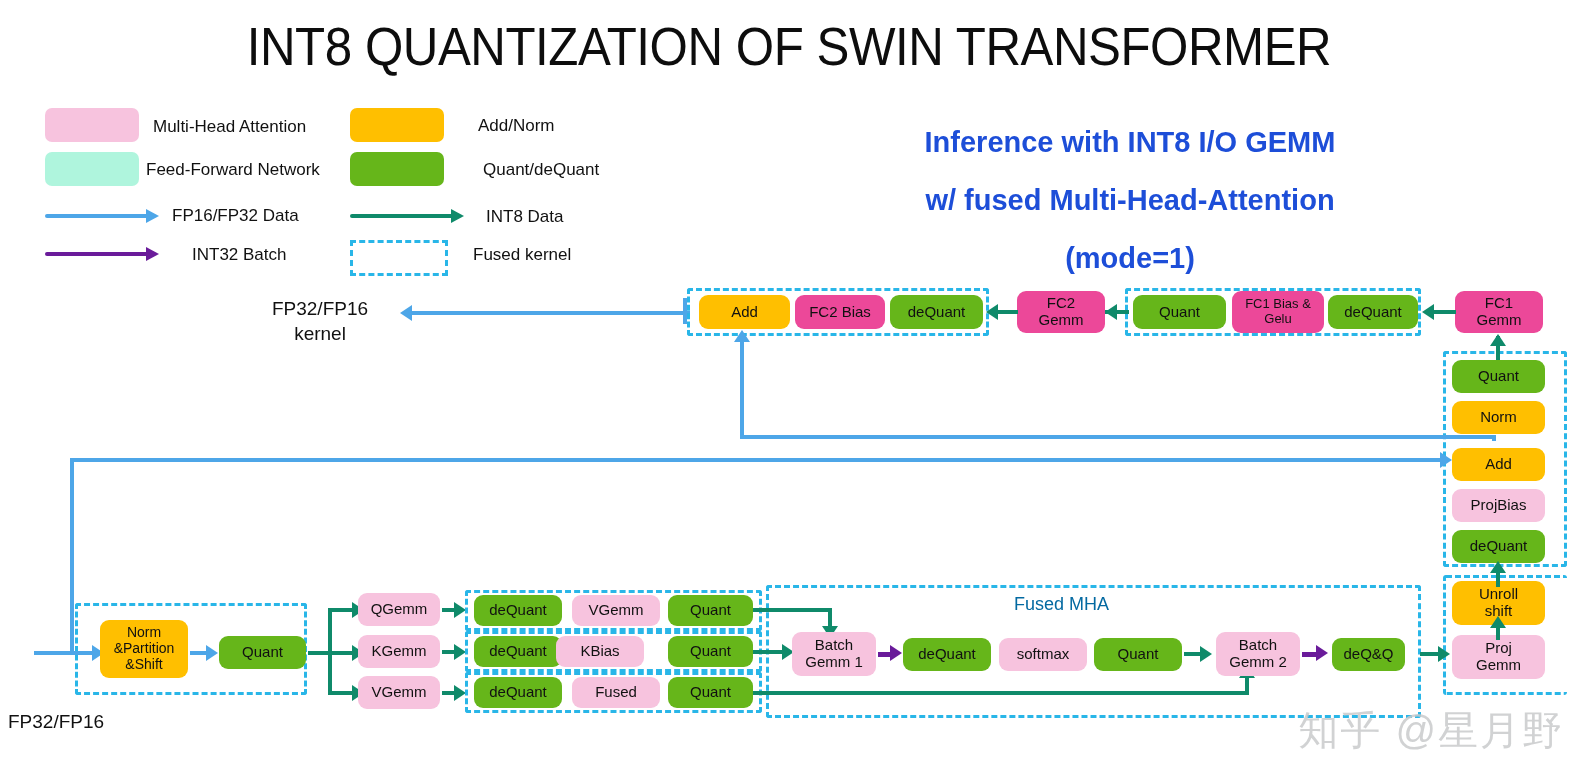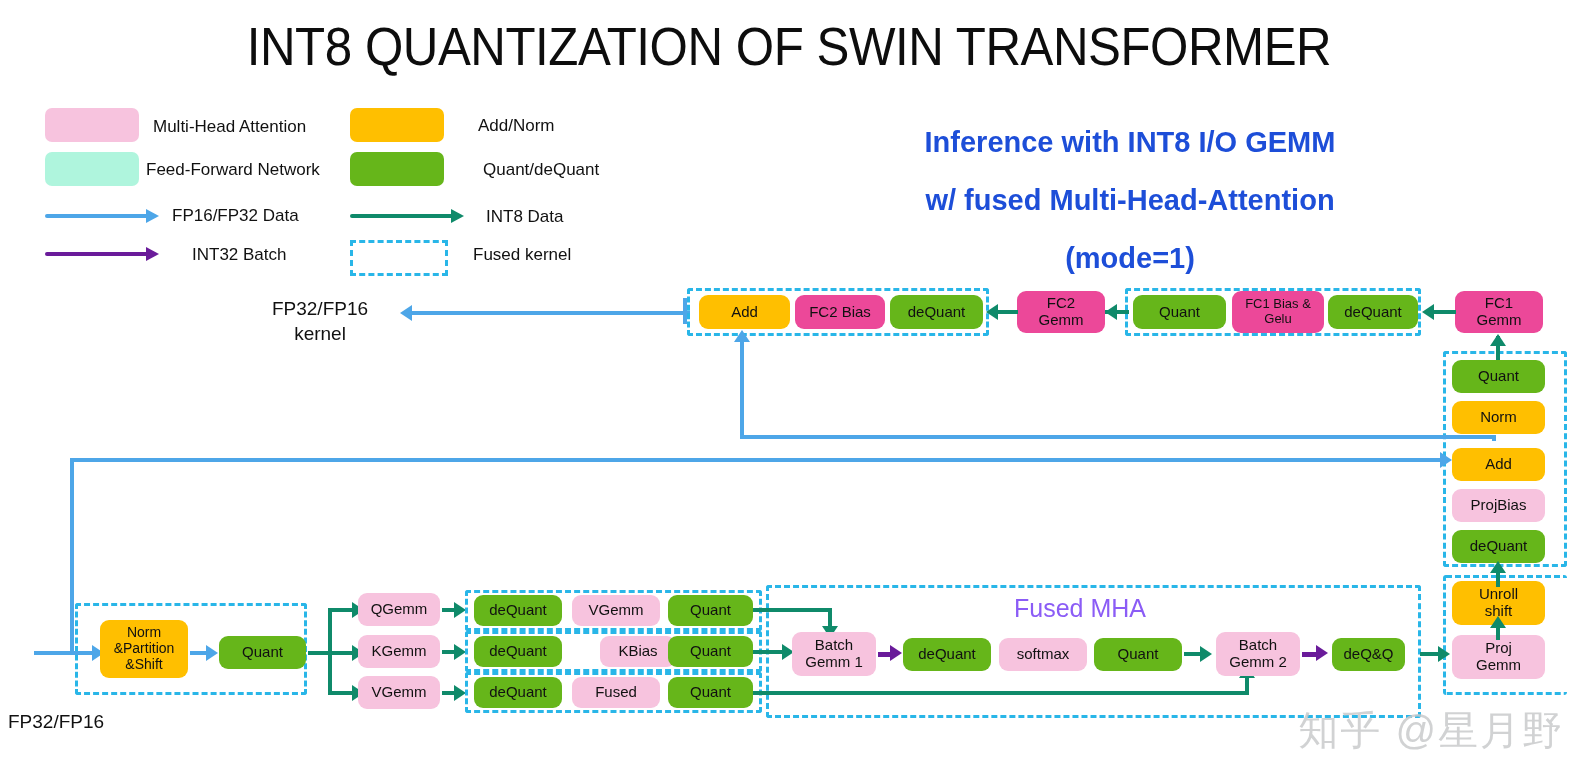--- a/index.html
+++ b/index.html
@@ -48,21 +48,21 @@
   .ah-r-b{border-top:8px solid transparent;border-bottom:8px solid transparent;border-left:12px solid #4da6e8;}
   .ah-u-b{border-left:8px solid transparent;border-right:8px solid transparent;border-bottom:12px solid #4da6e8;}
   .ah-r-g{border-top:8px solid transparent;border-bottom:8px solid transparent;border-left:12px solid #0f8a6a;}
   .ah-l-g{border-top:8px solid transparent;border-bottom:8px solid transparent;border-right:12px solid #0f8a6a;}
   .ah-u-g{border-left:8px solid transparent;border-right:8px solid transparent;border-bottom:12px solid #0f8a6a;}
   .ah-d-g{border-left:8px solid transparent;border-right:8px solid transparent;border-top:12px solid #0f8a6a;}
   .ah-r-p{border-top:8px solid transparent;border-bottom:8px solid transparent;border-left:12px solid #6a1b9a;}
 
   
   .lbl{position:absolute;font-size:19px;color:#111;text-align:center;line-height:1.25;}
-  .fused-mha{position:absolute;color:#8b5cf6;font-size:25px;white-space:nowrap;}
+  .fused-mha{position:absolute;color:#0369a1;font-size:18px;white-space:nowrap;}
 
   
   #wm{position:absolute;right:14px;bottom:16px;font-size:40px;color:#c9cbcc;
       opacity:.85;white-space:nowrap;letter-spacing:2px;}
 </style>
 </head>
 <body>
 
 <div class="stage">
 
@@ -260,21 +260,21 @@
   <div class="blk pink" style="left:572px;top:595px;width:88px;height:31px;">
     <span class="t">VGemm</span>
     </div>
   <div class="blk green" style="left:668px;top:595px;width:85px;height:31px;">
     <span class="t">Quant</span>
     </div>
 
   <div class="blk green" style="left:474px;top:636px;width:88px;height:31px;">
     <span class="t">deQuant</span>
     </div>
-  <div class="blk pink" style="left:600px;top:636px;width:76px;height:31px;">
+  <div class="blk pink" style="left:556px;top:636px;width:88px;height:31px;">
     <span class="t">KBias</span>
     </div>
   <div class="blk green" style="left:668px;top:636px;width:85px;height:31px;">
     <span class="t">Quant</span>
     </div>
 
   <div class="blk green" style="left:474px;top:677px;width:88px;height:31px;">
     <span class="t">deQuant</span>
     </div>
   <div class="blk pink" style="left:572px;top:677px;width:88px;height:31px;">

